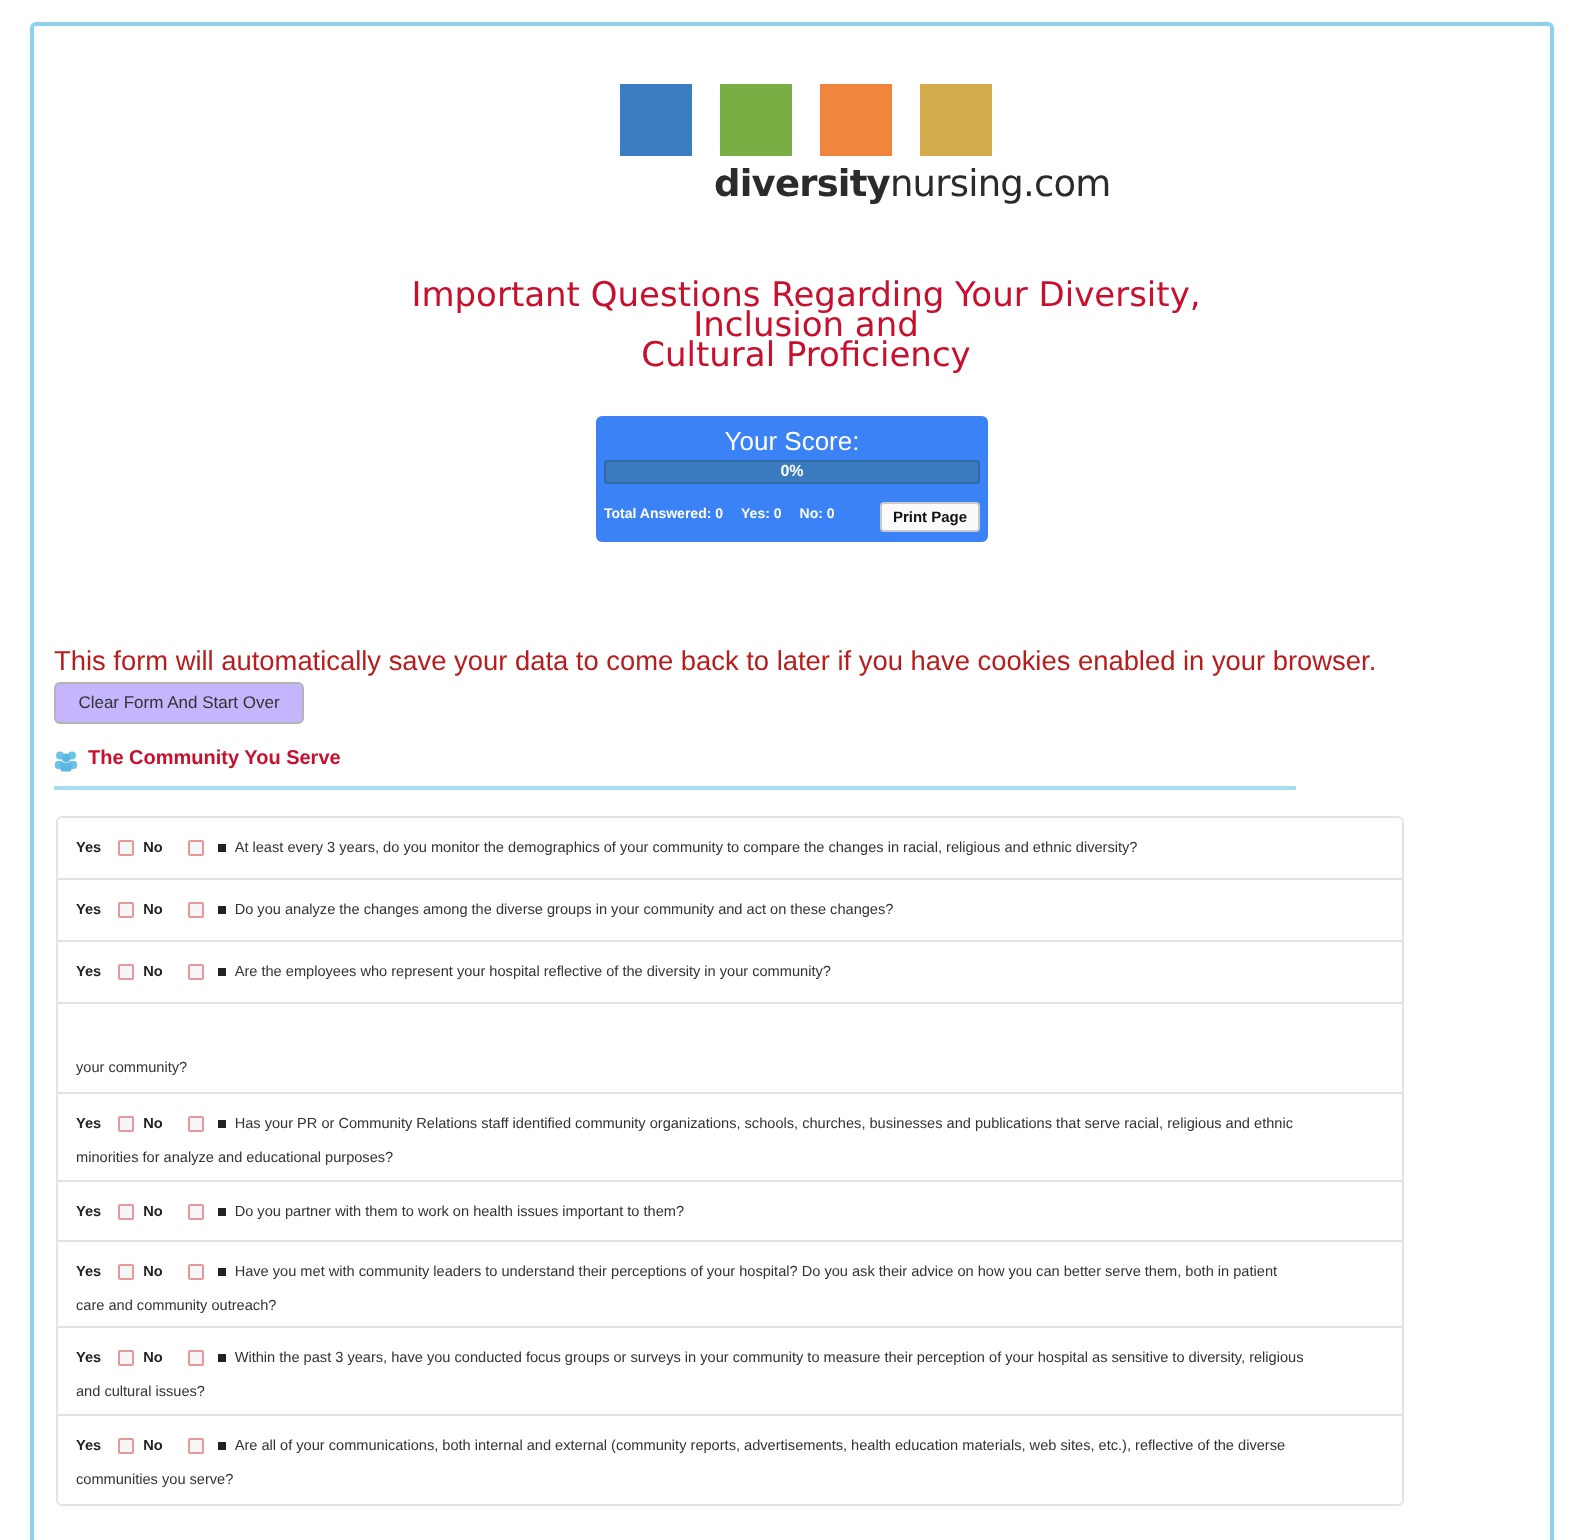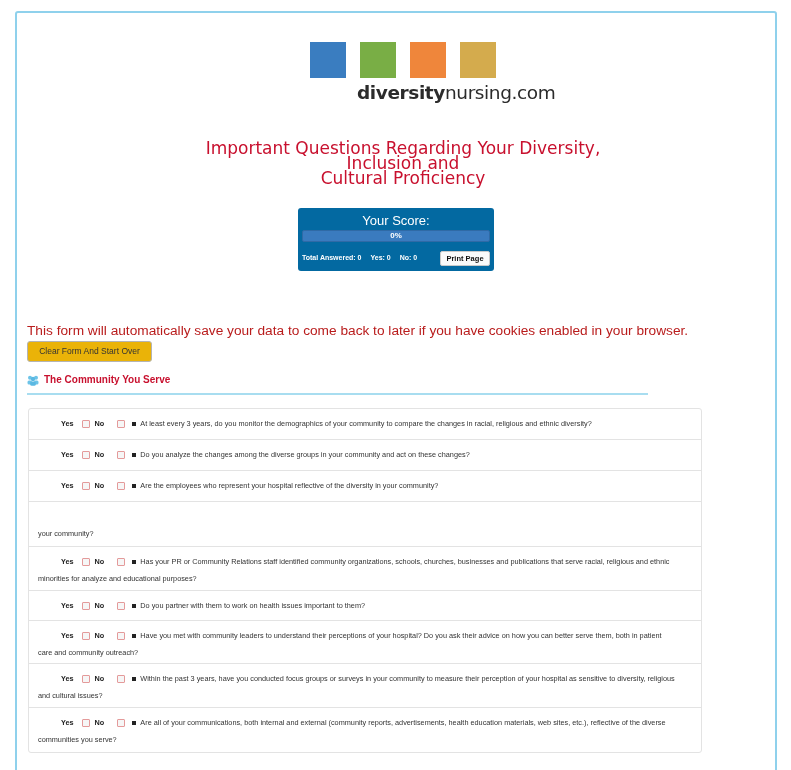--- a/index.html
+++ b/index.html
@@ -25,21 +25,21 @@
   .logo .word b { font-weight: bold; margin-left: 48px; }
   .logo .word span.reg { font-weight: normal; }
 
   .title {
     position: absolute; left: 200px; top: 141px; width: 406px; text-align: center;
     font-family: "DejaVu Sans", sans-serif; font-size: 17px; line-height: 15px; color: #c8102e;
   }
 
   .score {
     position: absolute; left: 298px; top: 208px; width: 196px; height: 63px;
-    background: #0369a1; border-radius: 3px;
+    background: #3b82f6; border-radius: 3px;
   }
   .score .label {
     position: absolute; left: 0; top: 5px; width: 100%; text-align: center;
     color: #fff; font-size: 13px;
   }
   .score .bar {
     position: absolute; left: 4px; top: 230px; top: 22px; width: 188px; height: 12px;
     background: #3a7bbf; border-radius: 2px; border: 1px solid #2f6aa6;
   }
   .score .bar span {
@@ -56,21 +56,21 @@
     background: #fafafa; border: 1px solid #c9c9c9; border-radius: 2px;
     font-size: 7.5px; font-weight: bold; color: #111; text-align: center; line-height: 13px;
     cursor: pointer;
   }
 
   .notice {
     position: absolute; left: 27px; top: 323px; font-size: 13.7px; color: #b91c1c; white-space: nowrap;
   }
   .clear-btn {
     position: absolute; left: 27px; top: 341px; width: 125px; height: 21px;
-    background: #eab308; border: 1px solid #b4b4b4; border-radius: 3px;
+    background: #c4b5fd; border: 1px solid #b4b4b4; border-radius: 3px;
     font-size: 8.5px; color: #333; text-align: center; line-height: 19px; cursor: pointer;
   }
 
   .section-head {
     position: absolute; left: 27px; top: 374px; height: 14px; white-space: nowrap;
   }
   .section-head .icon { position: absolute; left: 0; top: 1px; width: 12px; height: 11px; }
   .section-head .txt {
     position: absolute; left: 17px; top: 0; font-size: 10px; font-weight: bold; color: #c8102e;
   }
@@ -79,21 +79,21 @@
   }
 
   .qlist {
     position: absolute; left: 28px; top: 408px; width: 674px; height: 345px;
     border: 1px solid #e3e3e3; border-radius: 3px; background: #fff;
   }
   .qrow { position: absolute; left: 0; width: 100%; border-bottom: 1px solid #e3e3e3; }
   .qrow:last-child { border-bottom: none; }
   .qrow .line1 {
     position: absolute; left: 9px; top: 9px; height: 12px; width: 655px; white-space: nowrap;
-    font-size: 7.3px; line-height: 12px; color: #333; margin-left: 23px;
+    font-size: 7.3px; line-height: 12px; color: #333;
   }
   .qrow .line2 {
     position: absolute; left: 9px; top: 26px; font-size: 7.3px; line-height: 12px; color: #333; white-space: nowrap;
   }
   .yn { font-weight: bold; color: #222; display: inline-block; vertical-align: top; }
   .cb {
     display: inline-block; width: 8px; height: 8px; border: 1px solid #e49a9a; border-radius: 1px;
     background: #f6f6f6; vertical-align: top; margin-top: 2px; cursor: pointer;
   }
   .cb.c1 { margin-left: 8px; margin-right: 5px; }

